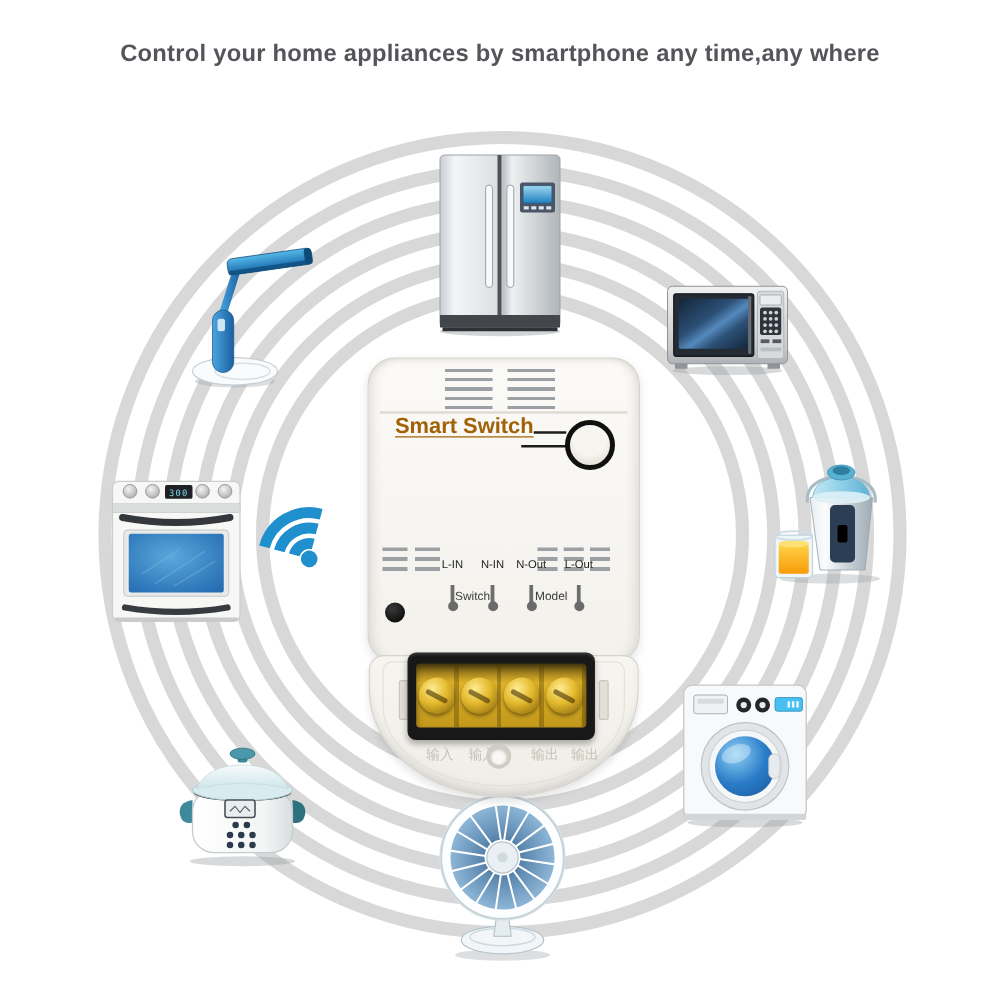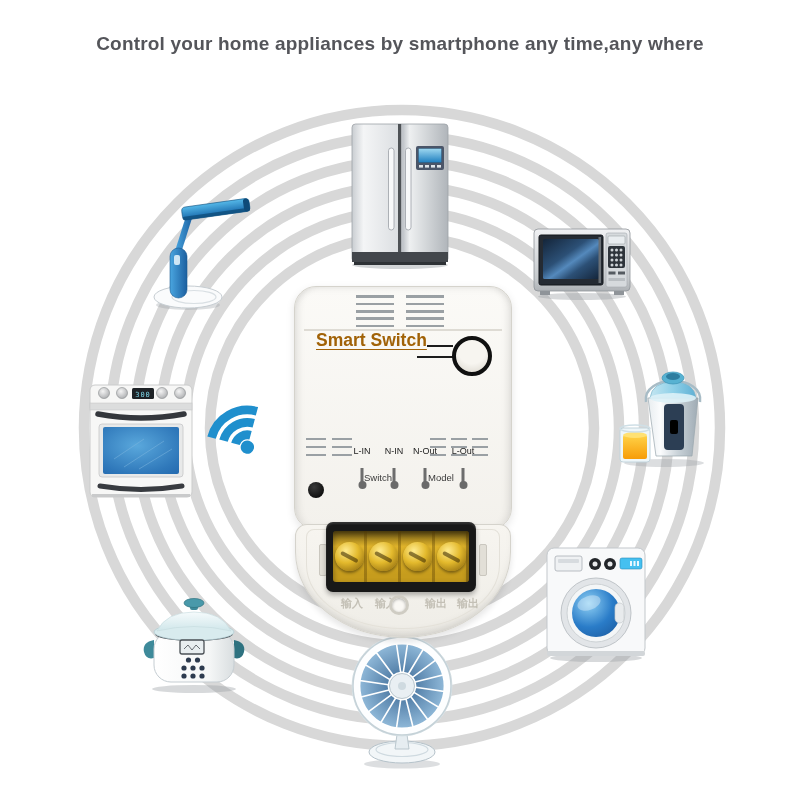--- a/index.html
+++ b/index.html
@@ -60,21 +60,21 @@
   .term-window{position:absolute;left:7px;top:9px;width:136px;height:51px;border-radius:3px;overflow:hidden;
     background:linear-gradient(180deg,#a8821299 ,var(--terminal-yellow) 30%,#c69c1d 85%);
     box-shadow:inset 0 3px 6px rgba(0,0,0,.45)}
   .term-window::after{content:"";position:absolute;left:0;top:0;right:0;bottom:0;
     background:repeating-linear-gradient(90deg,transparent 0 30.5px,rgba(80,55,0,.35) 30.5px 34px)}
   .screw{position:absolute;top:11px;width:29px;height:29px;border-radius:50%;
     background:radial-gradient(circle at 38% 30%,#ffeb8e,#e3b92c 45%,#8a660d 95%);
     box-shadow:0 2px 3px rgba(0,0,0,.4)}
   .screw::after{content:"";position:absolute;left:18%;top:46%;width:64%;height:3.5px;
     background:rgba(55,38,0,.55);transform:rotate(28deg);border-radius:2px}
-  .emboss{position:absolute;top:310px;font-size:11px;font-weight:bold;color:#b5b1a5;opacity:.75;
+  .emboss{position:absolute;top:310px;font-size:11px;font-weight:normal;color:#b5b1a5;opacity:.75;
     transform:translateX(-50%);white-space:nowrap}
   .hole{left:95px;top:309px;width:20px;height:20px;border-radius:50%;background:#faf8f4;
     border:3px solid #cfccc3;box-shadow:inset 0 1px 3px rgba(0,0,0,.3)}
 </style>
 </head>
 <body>
 
 <div class="stage">
 
   <div class="abs hero-title">Control your home appliances by smartphone any time,any where</div>

